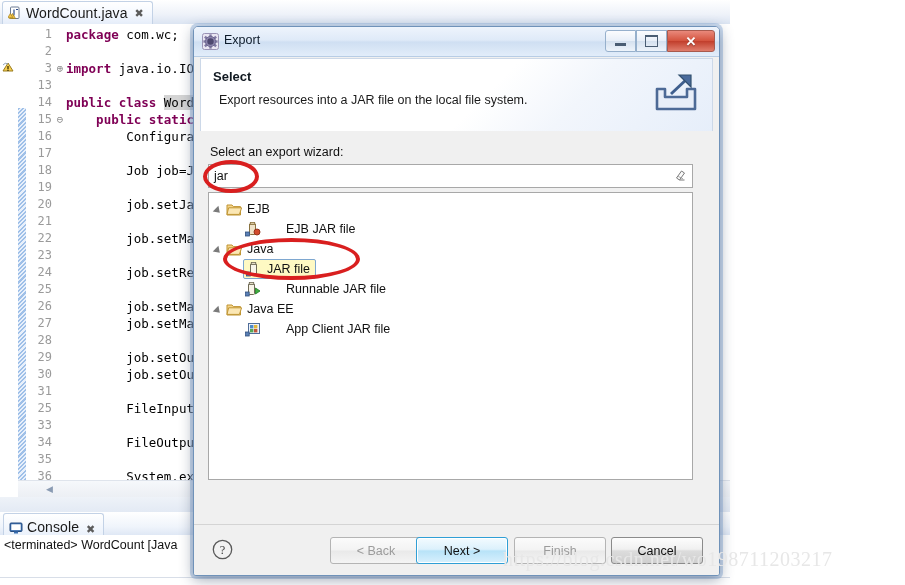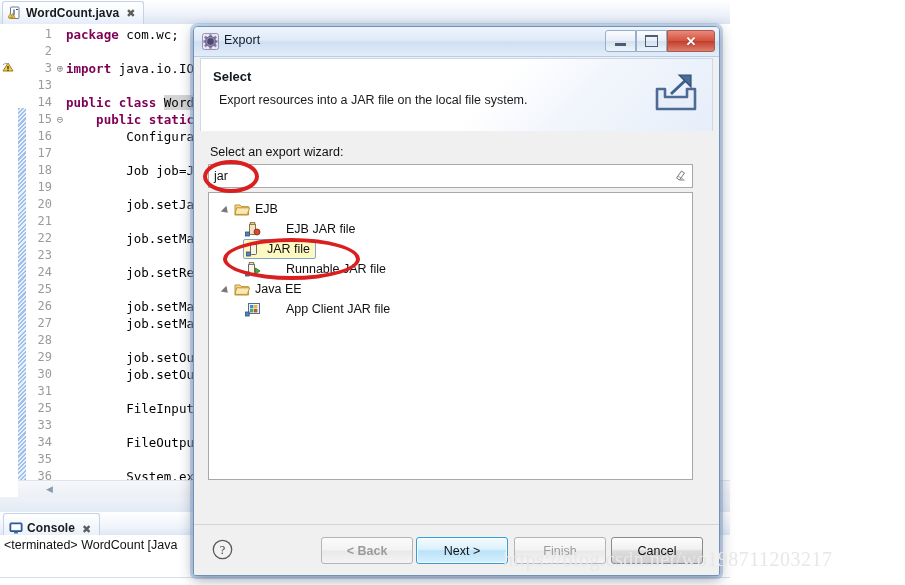--- a/index.html
+++ b/index.html
@@ -41,23 +41,22 @@
     border-bottom: none;
     border-radius: 3px 3px 0 0;
   }
   .tab-icon {
     width: 14px; height: 14px;
     margin-right: 4px;
     position: relative;
     display: inline-block;
   }
   .tab-label {
-    font-size: 12px; color: #1a1a1a;
+    font-size: 14px; color: #1a1a1a;
     letter-spacing: .1px;
-    font-weight: bold;
   }
   .tab-close {
     margin-left: 7px;
     font-size: 11px; color: #5c5c5c;
     line-height: 1;
   }
 
   
   .editor-body {
     position: absolute;
@@ -288,21 +287,21 @@
     padding: 6px 0 0 0;
     overflow: hidden;
   }
   .tree-row {
     height: 20px;
     display: flex; align-items: center;
     font-size: 12.5px; color: #111111;
     white-space: nowrap;
   }
   .tree-row.child { padding-left: 36px; gap: 20px; }
-  .tree-row.root  { padding-left: 12px; }
+  .tree-row.root  { padding-left: 4px; }
   .twisty {
     width: 12px; height: 12px;
     display: inline-block;
     position: relative;
     margin-right: 1px;
   }
   .twisty::after {
     content: "";
     position: absolute; left: 2px; top: 3px;
     border-left: 6px solid #7a7a7a;
@@ -350,21 +349,21 @@
     color: #111111;
     border-color: #8b8b8b;
     background: linear-gradient(to bottom,#fdfdfd 0%,#f0f0f0 45%,#dcdcdc 52%,#cfcfcf 100%);
   }
   .dlg-btn.default {
     color: #111111;
     border: 1px solid #2f9fd6;
     box-shadow: inset 0 0 0 1px #ffffff;
     background: linear-gradient(to bottom,#f3fbff 0%,#dcf1fc 45%,#b8e3f8 52%,#d8f0fd 100%);
   }
-  #btn-back   { left: 127px; font-weight: bold; }
+  #btn-back   { left: 136px; }
   #btn-next   { left: 222px; }
   #btn-finish { left: 320px; }
   #btn-cancel { left: 417px; }
 
   
   .annot {
     position: absolute;
     pointer-events: none;
   }
   .ellipse {
@@ -581,20 +580,28 @@
             <span>EJB</span>
           </div>
           <div class="tree-row child">
             <span class="leaf-icon"><svg width="16" height="16" viewBox="0 0 16 16">
                 <path d="M4.5 3 h6 v9.5 a1 1 0 0 1-1 1 h-4 a1 1 0 0 1-1-1 z" fill="#efe3c9" stroke="#8a7340" stroke-width="1"></path>
                 <rect x="5.3" y="1.4" width="4.4" height="2" fill="#d8c69d" stroke="#8a7340" stroke-width=".8"></rect>
                 <circle cx="12" cy="11" r="3" fill="#d24b2c" stroke="#8d2c14" stroke-width=".9"></circle>
                 <rect x="0.5" y="11" width="4" height="4" fill="#5a7fb5" stroke="#31507d" stroke-width=".8"></rect>
               </svg></span>
             <span>EJB JAR file</span>
+          </div>
+          <div class="tree-row root">
+            <span class="twisty"></span>
+            <span class="folder-icon"><svg width="16" height="14" viewBox="0 0 16 14">
+                <path d="M1 3 h5 l1.4 1.6 h7.1 v8.4 h-13.5 z" fill="#f6d58a" stroke="#bf9433" stroke-width="1"></path>
+                <path d="M2.6 5.8 h13 l-2.2 6.6 h-12.4 z" fill="#fbe7b4" stroke="#bf9433" stroke-width="1"></path>
+              </svg></span>
+            <span>Java</span>
           </div>
           <div class="tree-row selrow">
             <span class="tree-sel">
               <span class="leaf-icon"><svg width="16" height="16" viewBox="0 0 16 16">
                   <path d="M4.5 3.2 h6 v9.3 a1 1 0 0 1-1 1 h-4 a1 1 0 0 1-1-1 z" fill="#f8f4e8" stroke="#6f6a55" stroke-width="1"></path>
                   <rect x="5.3" y="1.5" width="4.4" height="2" fill="#e4ddc6" stroke="#6f6a55" stroke-width=".8"></rect>
                   <rect x="0.5" y="11" width="4" height="4" fill="#5a7fb5" stroke="#31507d" stroke-width=".8"></rect>
                 </svg></span>
               <span>JAR file</span>
             </span>

